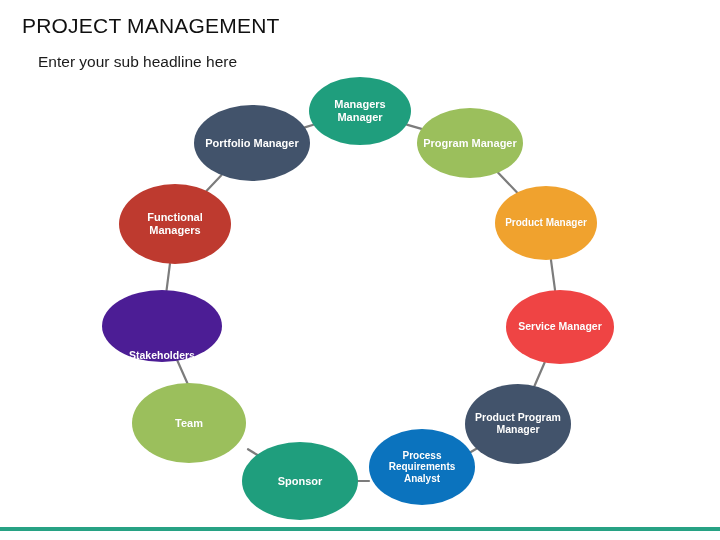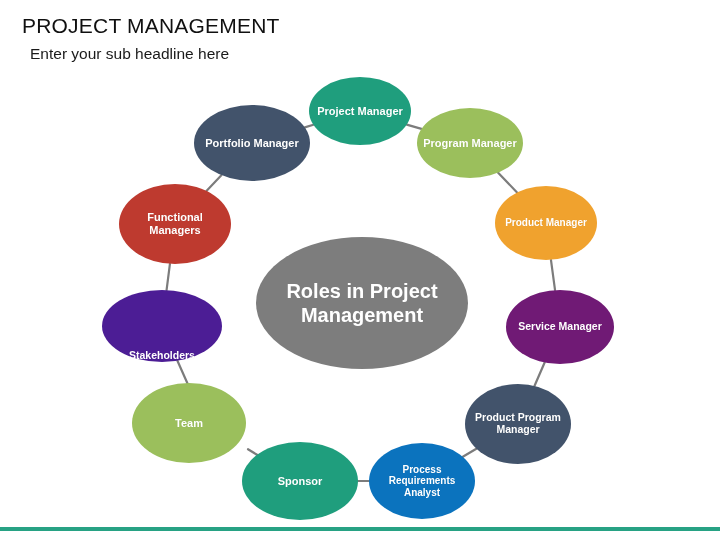--- a/index.html
+++ b/index.html
@@ -31,21 +31,21 @@
     letter-spacing: 0.2px;
     line-height: 1.1;
     margin: 0 0 7px 0;
     white-space: nowrap;
   }
   #slide-subtitle {
     font-size: 15.5px;
     font-weight: normal;
     color: #1a1a1a;
     line-height: 1.1;
-    margin: 8px;
+    margin: 16px;
     white-space: nowrap;
   }
 
   
   #diagram {
     position: absolute;
     left: 0;
     top: 0;
     width: 720px;
     height: 540px;
@@ -121,41 +121,38 @@
         <line x1="544.6410594824281" y1="362.4718388143923" x2="534.4628599256499" y2="385.9786330288561"></line>
         <line x1="476.3454623692544" y1="448.7323817182552" x2="462.82009415586344" y2="456.7630690949561"></line>
         <line x1="369" y1="481" x2="358" y2="481"></line>
         <line x1="257.0593601393115" y1="454.7836093482112" x2="248.00325547892973" y2="449.2546191345045"></line>
         <line x1="188.0684032021338" y1="384.8054676885344" x2="177.42255004554988" y2="360.7904035911241"></line>
         <line x1="166.57487841796163" y1="290.1048001052242" x2="169.92295570375038" y2="263.8352706321123"></line>
         <line x1="206.45806490702432" y1="190.9077499030004" x2="221.33734064376296" y2="175.25552477734027"></line>
       </g>
   </svg>
 
-  <div id="center-node" style="left: 256px; top: 237px; width: 212px; height: 132px; background: rgb(125, 125, 125);">
-    <div id="center-label" style="font-size: 20px;">Roles in Project Management</div>
-  </div>
 
   <div id="node-layer">
       <div class="node" style="left: 309px; top: 77px; width: 102px; height: 68px; background: rgb(31, 158, 125);">
-        <span class="node-label" style="font-size: 11px;">Project Manager</span>
+        <span class="node-label" style="font-size: 11px;">Managers Manager</span>
       </div>
       <div class="node" style="left: 417px; top: 108px; width: 106px; height: 70px; background: rgb(155, 191, 92);">
         <span class="node-label" style="font-size: 11px;">Program Manager</span>
       </div>
       <div class="node" style="left: 495px; top: 186px; width: 102px; height: 74px; background: rgb(240, 162, 46);">
         <span class="node-label" style="font-size: 10px;">Product Manager</span>
       </div>
-      <div class="node" style="left: 506px; top: 290px; width: 108px; height: 74px; background: #701a75;">
+      <div class="node" style="left: 506px; top: 290px; width: 108px; height: 74px; background: #ef4444;">
         <span class="node-label" style="font-size: 10.5px;">Service Manager</span>
       </div>
       <div class="node" style="left: 465px; top: 384px; width: 106px; height: 80px; background: rgb(66, 83, 107);">
         <span class="node-label" style="font-size: 10.5px;">Product Program Manager</span>
       </div>
-      <div class="node" style="left: 369px; top: 443px; width: 106px; height: 76px; background: rgb(11, 115, 190);">
+      <div class="node" style="left: 369px; top: 429px; width: 106px; height: 76px; background: rgb(11, 115, 190);">
         <span class="node-label" style="font-size: 10px;">Process Requirements Analyst</span>
       </div>
       <div class="node" style="left: 242px; top: 442px; width: 116px; height: 78px; background: rgb(31, 158, 125);">
         <span class="node-label" style="font-size: 11px;">Sponsor</span>
       </div>
       <div class="node" style="left: 132px; top: 383px; width: 114px; height: 80px; background: rgb(155, 191, 92);">
         <span class="node-label" style="font-size: 11px;">Team</span>
       </div>
       <div class="node" style="left: 102px; top: 290px; width: 120px; height: 72px; background: #4c1d95; align-items: flex-end;">
         <span class="node-label" style="font-size: 10.5px;">Stakeholders</span>

